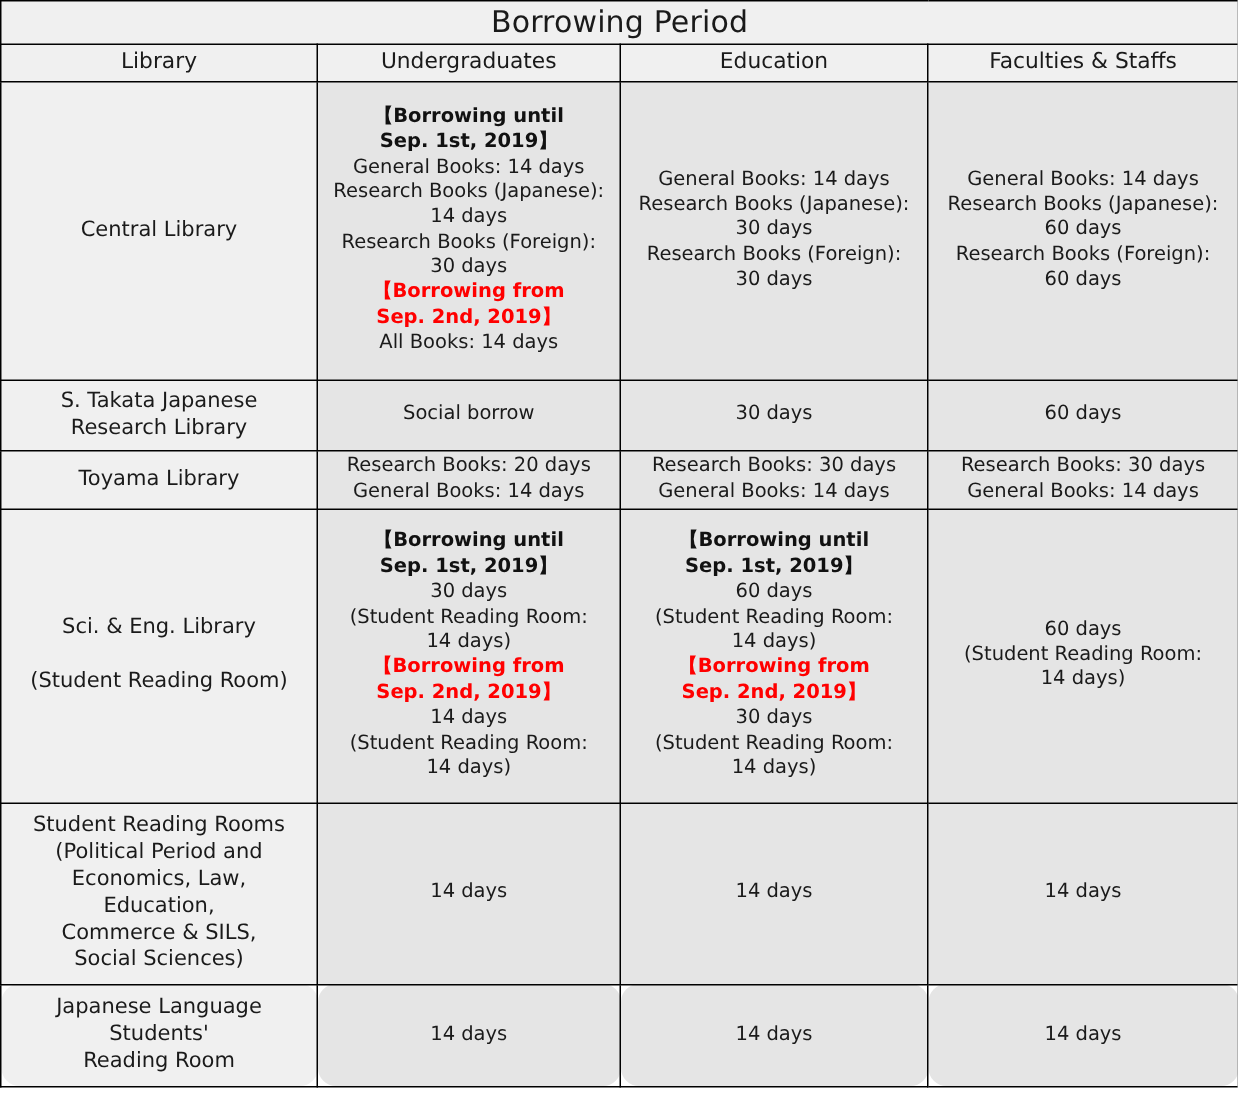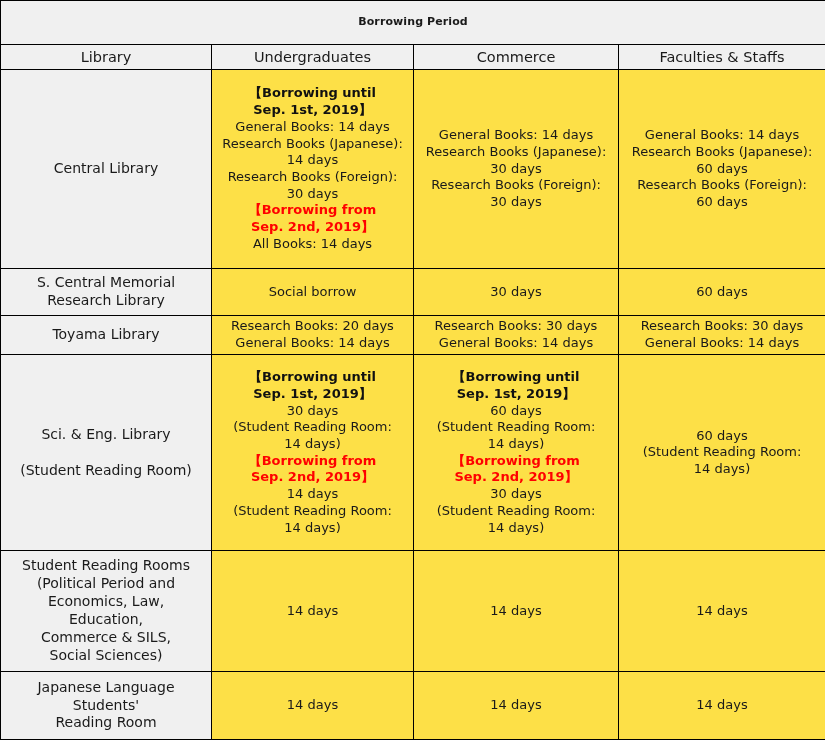--- a/index.html
+++ b/index.html
@@ -33,40 +33,40 @@
   table.borrow-table td {
     border: 1px solid #000000;
     padding: 2px 4px;
     text-align: center;
     vertical-align: middle;
     line-height: 1.28;
     word-wrap: break-word;
   }
   tr.title-row th {
     background: #f0f0f0;
-    font-weight: bold;
-    font-size: 11px;
+    font-weight: normal;
+    font-size: 20px;
     height: 19px;
-    padding: 12px 4px;
+    padding: 1px 4px;
     letter-spacing: 0.1px;
   }
   tr.col-head-row th {
     background: #f0f0f0;
     font-weight: normal;
     font-size: 14.5px;
     height: 22px;
     padding: 1px 14px;
   }
   td.lib-cell {
     background: #f0f0f0;
     font-size: 14px;
     line-height: 1.33;
   }
   td.data-cell {
-    background: #fde047;
+    background: #e5e5e5;
     font-size: 13px;
   }
   .note-head {
     font-weight: bold;
     color: #111111;
     display: block;
     line-height: 1.3;
   }
   .note-head.red {
     color: #ff0000;
@@ -81,41 +81,41 @@
   .spacer-line {
     display: block;
     height: 18px;
   }
   td.tall-central { height: 194px; }
   td.row-takata   { height: 42px; }
   td.row-toyama   { height: 34px; }
   td.tall-scieng  { height: 191px; }
   td.row-toko     { height: 24px; }
   td.row-srr      { height: 116px; }
-  td.row-jlsr     { height: 63px; }
+  td.row-jlsr     { height: 63px; border-radius: 12px; }
 </style>
 </head>
 <body>
 
 <div id="table-wrap">
   <table class="borrow-table">
     <colgroup>
       <col class="c-library">
       <col class="c-under">
       <col class="c-grad">
       <col class="c-fac">
     </colgroup>
     <thead>
       <tr class="title-row">
         <th colspan="4">Borrowing Period</th>
       </tr>
       <tr class="col-head-row">
         <th>Library</th>
         <th>Undergraduates</th>
-        <th>Commerce</th>
+        <th>Education</th>
         <th>Faculties &amp; Staffs</th>
       </tr>
     </thead>
     <tbody>
 
       <tr>
         <td class="lib-cell tall-central">
           <span class="plain-line">Central Library</span>
         </td>
         <td class="data-cell tall-central">
@@ -141,21 +141,21 @@
           <span class="plain-line">General Books: 14 days</span>
           <span class="plain-line">Research Books (Japanese):</span>
           <span class="plain-line">60 days</span>
           <span class="plain-line">Research Books (Foreign):</span>
           <span class="plain-line">60 days</span>
         </td>
       </tr>
 
       <tr>
         <td class="lib-cell row-takata">
-          <span class="plain-line">S. Central Memorial</span>
+          <span class="plain-line">S. Takata Japanese</span>
           <span class="lib-sub">Research Library</span>
         </td>
         <td class="data-cell row-takata">
           <span class="plain-line">Social borrow</span>
         </td>
         <td class="data-cell row-takata">
           <span class="plain-line">30 days</span>
         </td>
         <td class="data-cell row-takata">
           <span class="plain-line">60 days</span>

